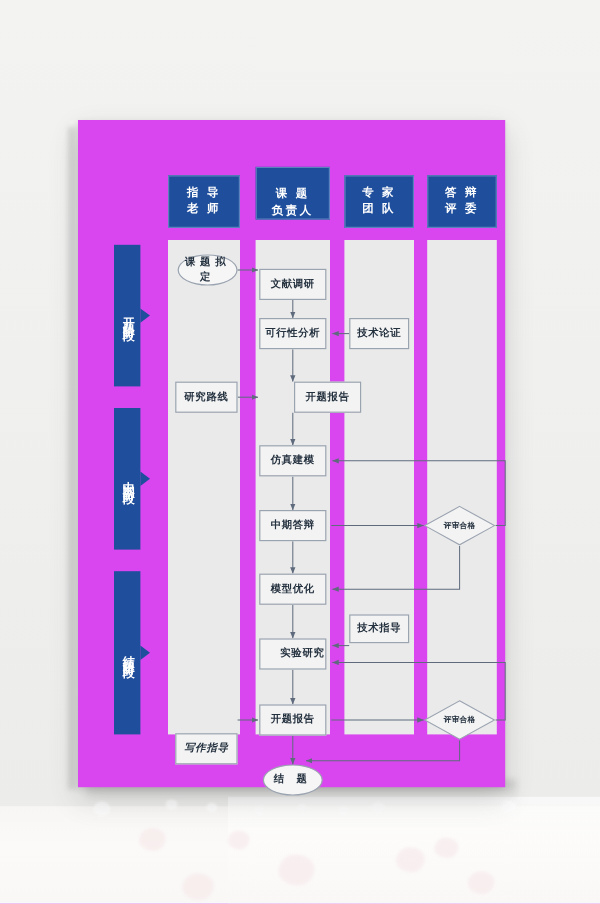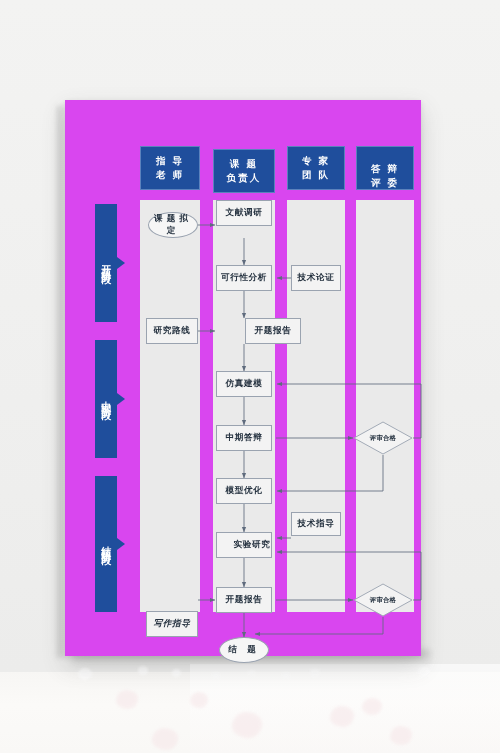--- a/index.html
+++ b/index.html
@@ -100,33 +100,33 @@
       <div class="lane-band" style="left:148px;top:100px;width:62px;height:412px;"></div>
       <div class="lane-band" style="left:222px;top:100px;width:58px;height:412px;"></div>
       <div class="lane-band" style="left:291px;top:100px;width:58px;height:412px;"></div>
 
       <div class="lane-head" style="left:75px;top:46px;width:60px;height:44px;">
         <div>
             <span>指 导</span>
             <span>老 师</span>
           </div>
       </div>
-      <div class="lane-head" style="left:148px;top:49px;width:62px;height:44px;">
+      <div class="lane-head" style="left:148px;top:39px;width:62px;height:44px;align-items:flex-end;">
         <div>
             <span>课 题</span>
             <span>负责人</span>
           </div>
       </div>
       <div class="lane-head" style="left:222px;top:46px;width:58px;height:44px;">
         <div>
             <span>专 家</span>
             <span>团 队</span>
           </div>
       </div>
-      <div class="lane-head" style="left:291px;top:46px;width:58px;height:44px;align-items:flex-end;">
+      <div class="lane-head" style="left:291px;top:46px;width:58px;height:44px;">
         <div>
             <span>答 辩</span>
             <span>评 委</span>
           </div>
       </div>
 
       <div class="stage-bar" style="left:30px;top:104px;width:22px;height:118px;">
         <span>开题阶段</span>
       </div>
       <div class="stage-ptr" style="left:52px;top:157px;"></div>
@@ -186,21 +186,21 @@
           <path d="M318,517 L318,534 L190,534"></path>
 
           <path d="M179,513 L179,537"></path>
         </g>
       </svg>
 
       <div class="node term" style="left:83px;top:112px;width:50px;height:26px;">
         <span>课题拟定</span>
       </div>
 
-      <div class="node" style="left:151px;top:100px;width:56px;height:26px;align-items:center;">
+      <div class="node" style="left:151px;top:124px;width:56px;height:26px;align-items:center;">
         <span>文献调研</span>
       </div>
 
       <div class="node" style="left:151px;top:165px;width:56px;height:26px;">
         <span>可行性分析</span>
       </div>
 
       <div class="node" style="left:226px;top:165px;width:50px;height:26px;">
         <span>技术论证</span>
       </div>

